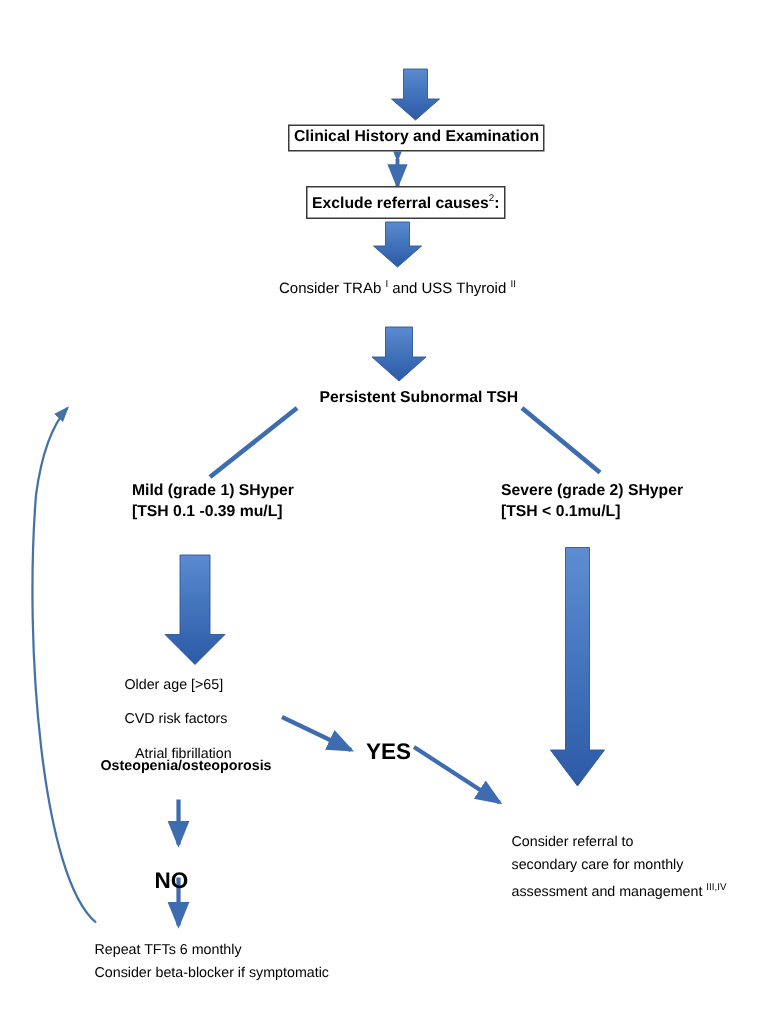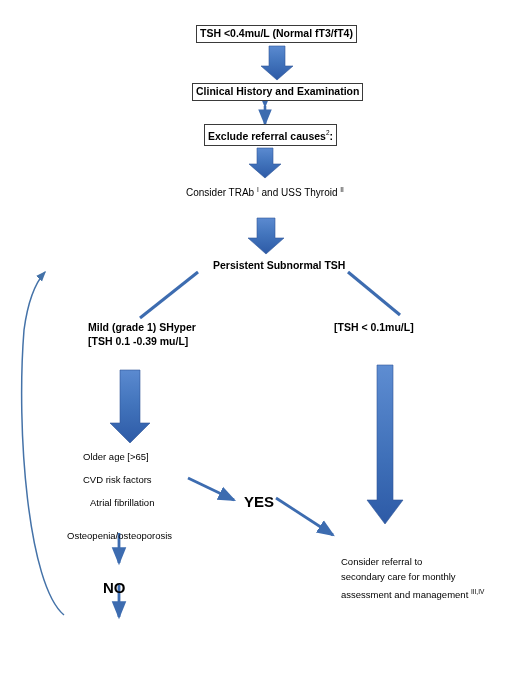--- a/index.html
+++ b/index.html
@@ -103,23 +103,20 @@
 
     <g>
       <line x1="119" y1="585" x2="119" y2="617" stroke="#3d6cb0" stroke-width="2.8" marker-end="url(#thinhead)"></line>
     </g>
 
     <g>
       <path d="M64,615 C28,585 16,430 24,330 C28,300 36,282 45,272" fill="none" stroke="#4472a8" stroke-width="1.5" marker-end="url(#curvehead)"></path>
     </g>
   </svg>
 
-  <div class="node boxed" style="left:196px;top:25px;">
-    <span>TSH &lt;0.4mu/L (Normal fT3/fT4)</span>
-  </div>
 
   <div class="node boxed" style="left:192px;top:83px;">
     <span>Clinical History and Examination</span>
   </div>
 
   <div class="node boxed" style="left:204px;top:124px;">
     <span>Exclude referral causes</span><sup>2</sup><span>:</span>
   </div>
 
   <div class="node" style="left:186px;top:183px;text-align:center;">
@@ -129,44 +126,49 @@
   <div class="node bold t105" style="left:213px;top:258px;">
     <span>Persistent Subnormal TSH</span>
   </div>
 
   <div class="node" style="left:88px;top:320px;">
     <div class="bold t105">Mild (grade 1) SHyper</div>
     <div class="bold t105">[TSH 0.1 -0.39 mu/L]</div>
   </div>
 
   <div class="node" style="left:334px;top:320px;">
+    <div class="bold t105">Severe (grade 2) SHyper</div>
     <div class="bold t105">[TSH &lt; 0.1mu/L]</div>
   </div>
 
   <div class="node plain t95" style="left:83px;top:449px;text-align:center;">
     <span>Older age [&gt;65]</span>
   </div>
   <div class="node plain t95" style="left:83px;top:472px;">
     <span>CVD risk factors</span>
   </div>
   <div class="node plain t95" style="left:90px;top:495px;">
     <span>Atrial fibrillation</span>
   </div>
-  <div class="node plain t95" style="left:67px;top:528px;">
+  <div class="node plain t95" style="left:67px;top:503px;font-weight:bold;">
     <span>Osteopenia/osteoporosis</span>
   </div>
 
   <div class="node bold t11" style="left:244px;top:495px;">
     <span>YES</span>
   </div>
 
   <div class="node bold t11" style="left:103px;top:567px;margin-top:14px;">
     <span>NO</span>
   </div>
 
   <div class="node" style="left:341px;top:554px;">
     <div class="plain t95">Consider referral to</div>
     <div class="plain t95">secondary care for monthly</div>
     <div class="plain t95"><span>assessment and management </span><sup>III,IV</sup></div>
   </div>
 
+  <div class="node" style="left:63px;top:626px;">
+    <div class="plain t95">Repeat TFTs 6 monthly</div>
+    <div class="plain t95">Consider beta-blocker if symptomatic</div>
+  </div>
 
 </div>
 
 </body></html>

